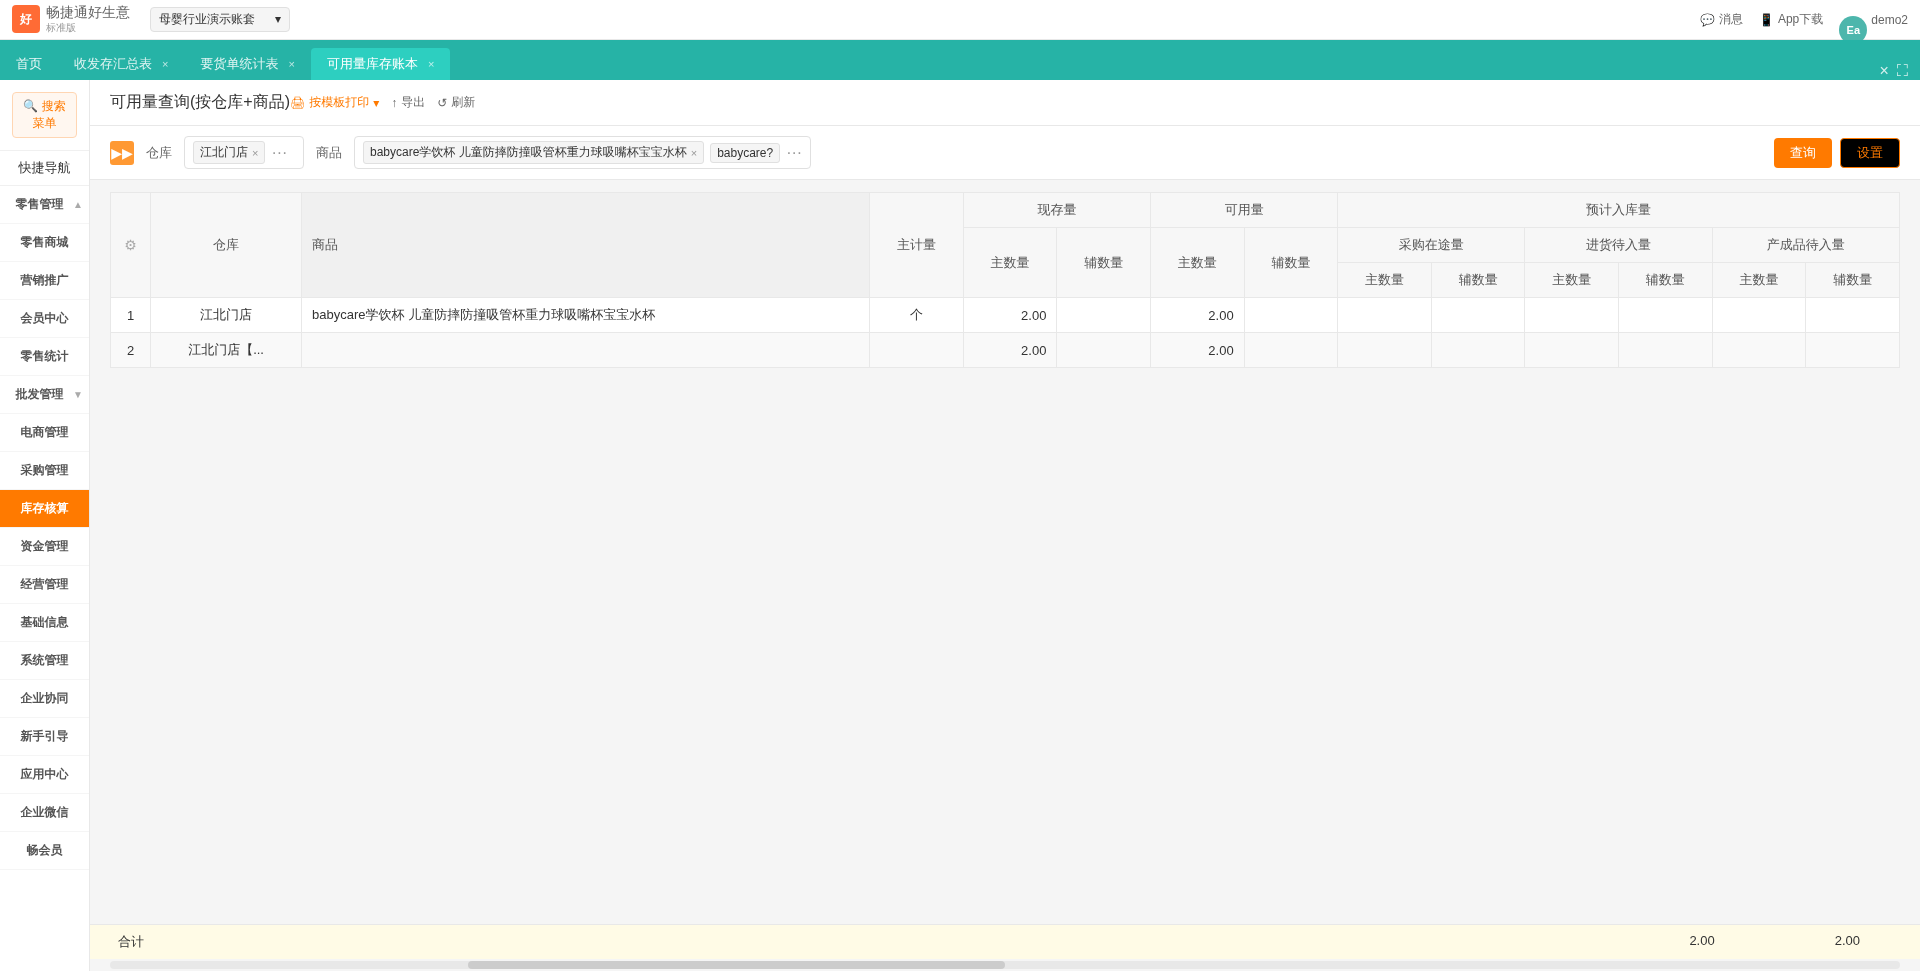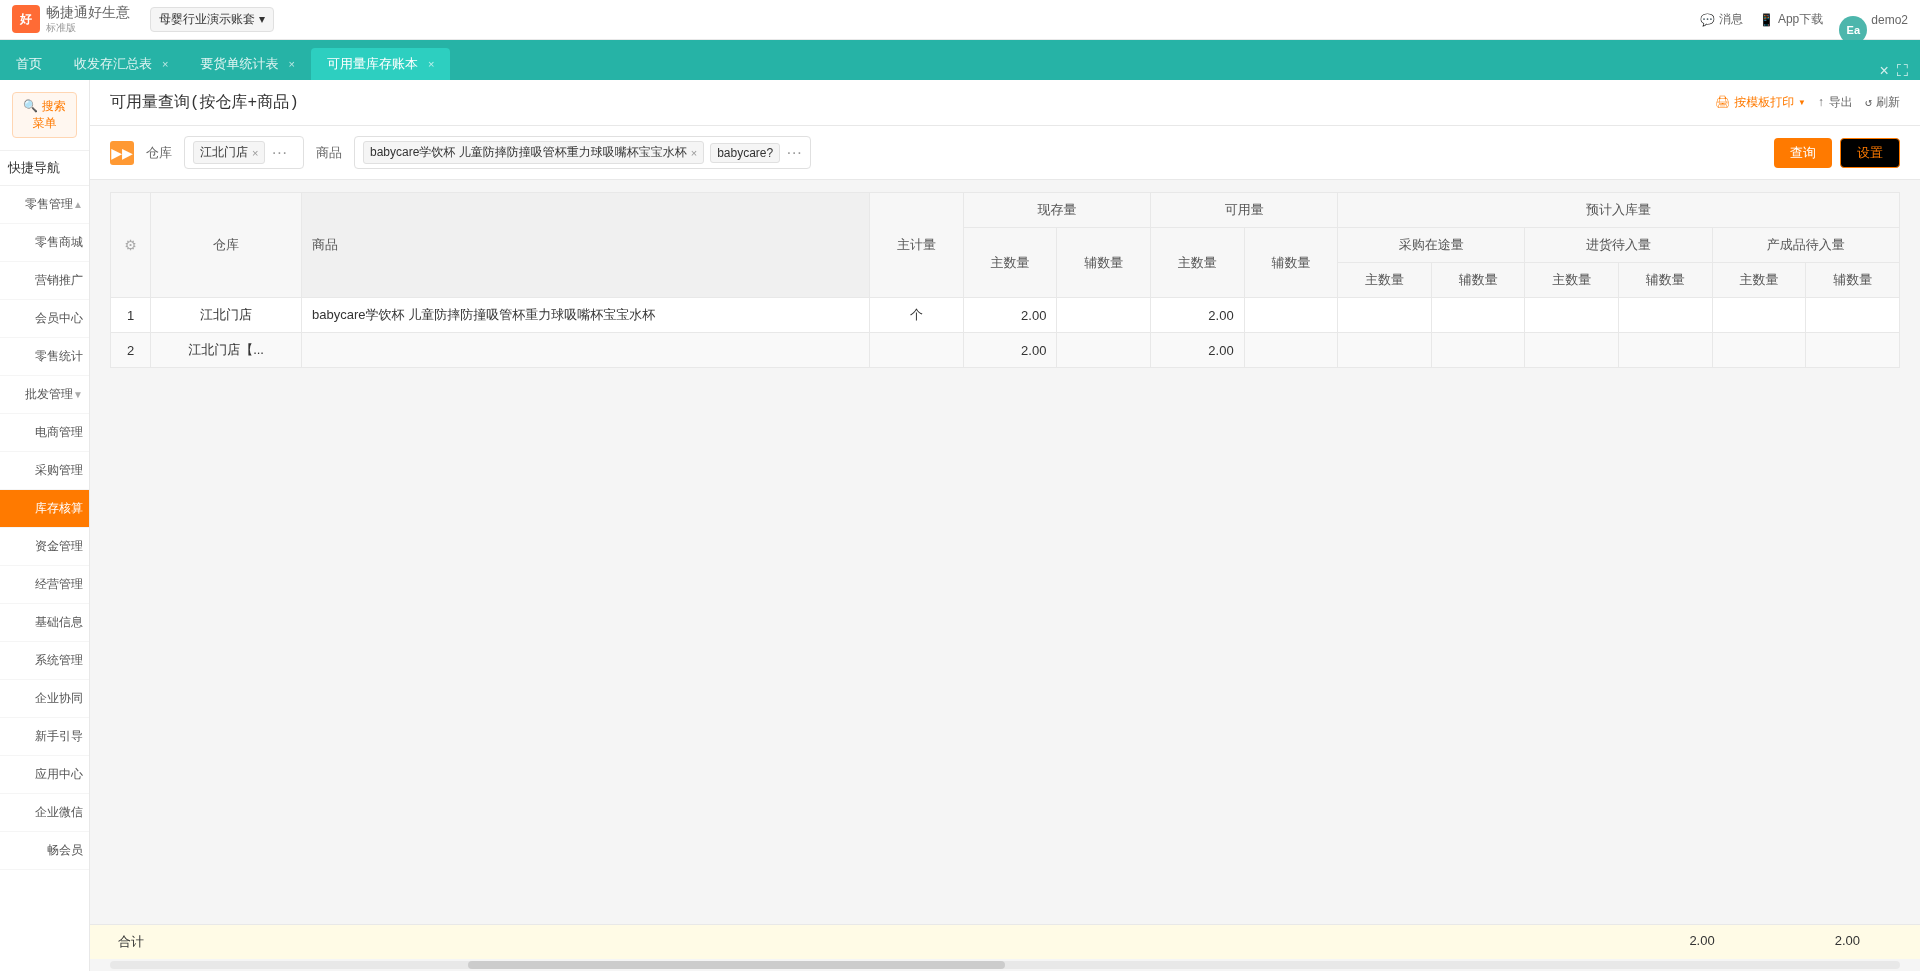--- a/index.html
+++ b/index.html
@@ -14,21 +14,21 @@
       align-items: center;
       justify-content: space-between;
       padding: 0 12px;
       flex-shrink: 0;
     }
     .top-bar-left { display: flex; align-items: center; gap: 8px; }
     .logo-area { display: flex; align-items: center; gap: 6px; }
     .logo-icon { width: 28px; height: 28px; background: #ff6b35; border-radius: 4px; display: flex; align-items: center; justify-content: center; color: white; font-size: 12px; font-weight: bold; }
     .logo-text { font-size: 14px; color: #666; line-height: 1.2; }
     .logo-sub { font-size: 10px; color: #999; }
-    .tenant-selector { display: flex; align-items: center; gap: 4px; background: #f5f5f5; border: 1px solid #e0e0e0; border-radius: 4px; padding: 3px 8px; cursor: pointer; font-size: 12px; color: #333; margin-left: 12px; }
+    .tenant-selector { display: flex; align-items: center; gap: 20px; background: #f5f5f5; border: 1px solid #e0e0e0; border-radius: 4px; padding: 3px 8px; cursor: pointer; font-size: 12px; color: #333; margin-left: 12px; }
     .top-bar-right { display: flex; align-items: center; gap: 16px; font-size: 12px; color: #666; }
     .top-bar-right-item { display: flex; align-items: center; gap: 4px; cursor: pointer; }
     .avatar { width: 28px; height: 28px; background: #4db6ac; border-radius: 50%; display: flex; align-items: center; justify-content: center; color: white; font-size: 11px; font-weight: bold; margin-top: 20px; }
 
     
     .tab-bar {
       height: 40px;
       background: #26b3a6;
       display: flex;
       align-items: flex-end;
@@ -69,48 +69,46 @@
       width: 90px;
       background: white;
       border-right: 1px solid #e8e8e8;
       display: flex;
       flex-direction: column;
       overflow-y: auto;
       flex-shrink: 0;
     }
     .sidebar-search { padding: 12px; border-bottom: 1px solid #f0f0f0; }
     .sidebar-search-btn { width: 100%; background: #fff7f0; border: 1px solid #ffd6b3; border-radius: 4px; padding: 5px; text-align: center; color: #ff7a00; font-size: 12px; cursor: pointer; }
-    .sidebar-nav-btn { padding: 8px; border-bottom: 1px solid #f0f0f0; }
+    .sidebar-nav-btn { padding: 8px; border-bottom: 1px solid #f0f0f0; text-align: center; }
     .sidebar-item {
       padding: 10px 6px;
       text-align: center;
       cursor: pointer;
       color: #555;
       font-size: 12px;
       border-bottom: 1px solid #f5f5f5;
       display: flex;
       align-items: center;
       justify-content: space-between;
     }
     .sidebar-item.active { background: #ff7a00; color: white; font-weight: 500; }
-    .sidebar-item-label { flex: 1; text-align: right; }
+    .sidebar-item-label { flex: 1; text-align: center; font-weight: bold; }
     .sidebar-item-arrow { font-size: 10px; color: #aaa; }
 
     
     .content-area { flex: 1; display: flex; flex-direction: column; overflow: hidden; background: #f5f5f5; }
 
     
     .page-header {
       background: white;
       padding: 12px 20px;
       border-bottom: 1px solid #e8e8e8;
       display: flex;
       align-items: center;
-      justify-content: space-between;
-      font-family: Liberation Mono, monospace;
     }
     .page-title { font-size: 16px; font-weight: 500; color: #333; }
     .page-actions { display: flex; align-items: center; gap: 12px; }
     .action-btn { display: flex; align-items: center; gap: 4px; color: #666; font-size: 12px; cursor: pointer; }
     .action-btn-orange { color: #ff7a00; }
 
     
     .filter-bar {
       background: white;
       padding: 10px 20px;

